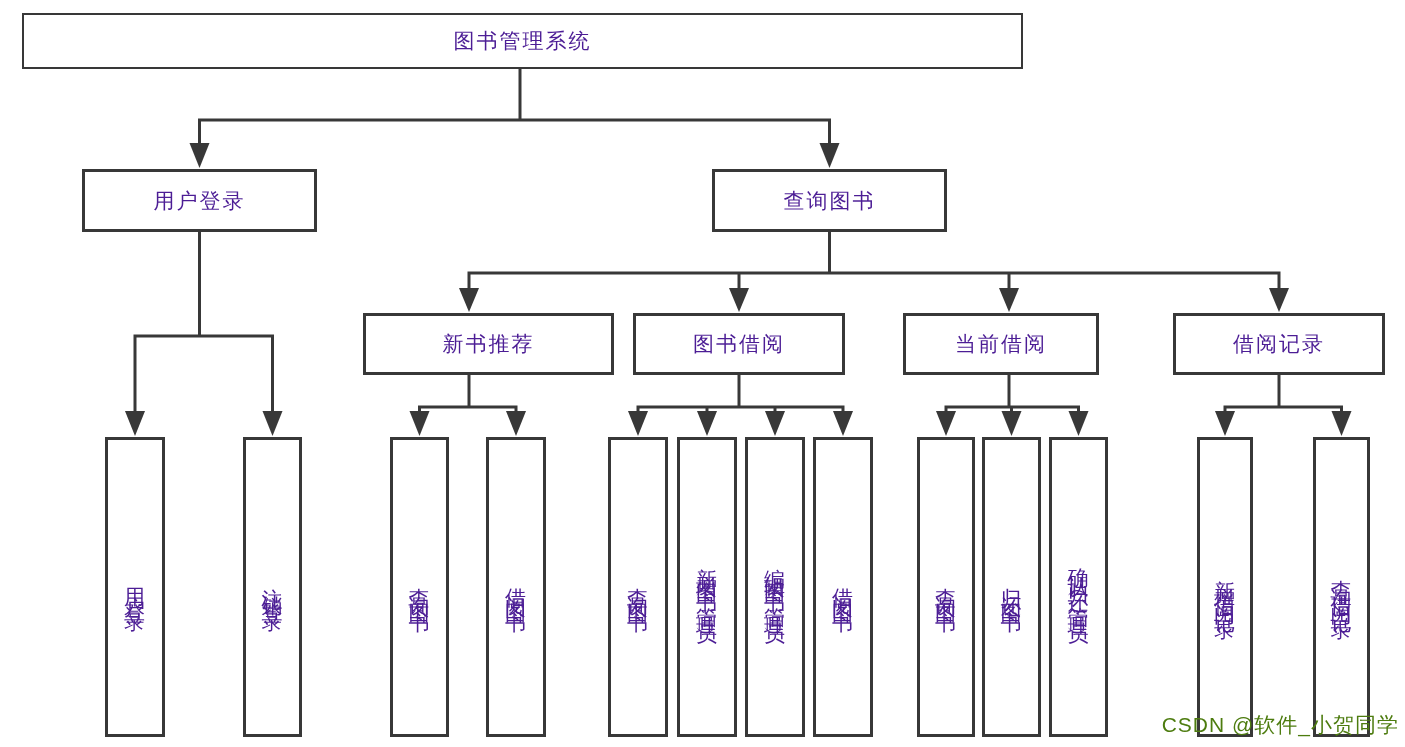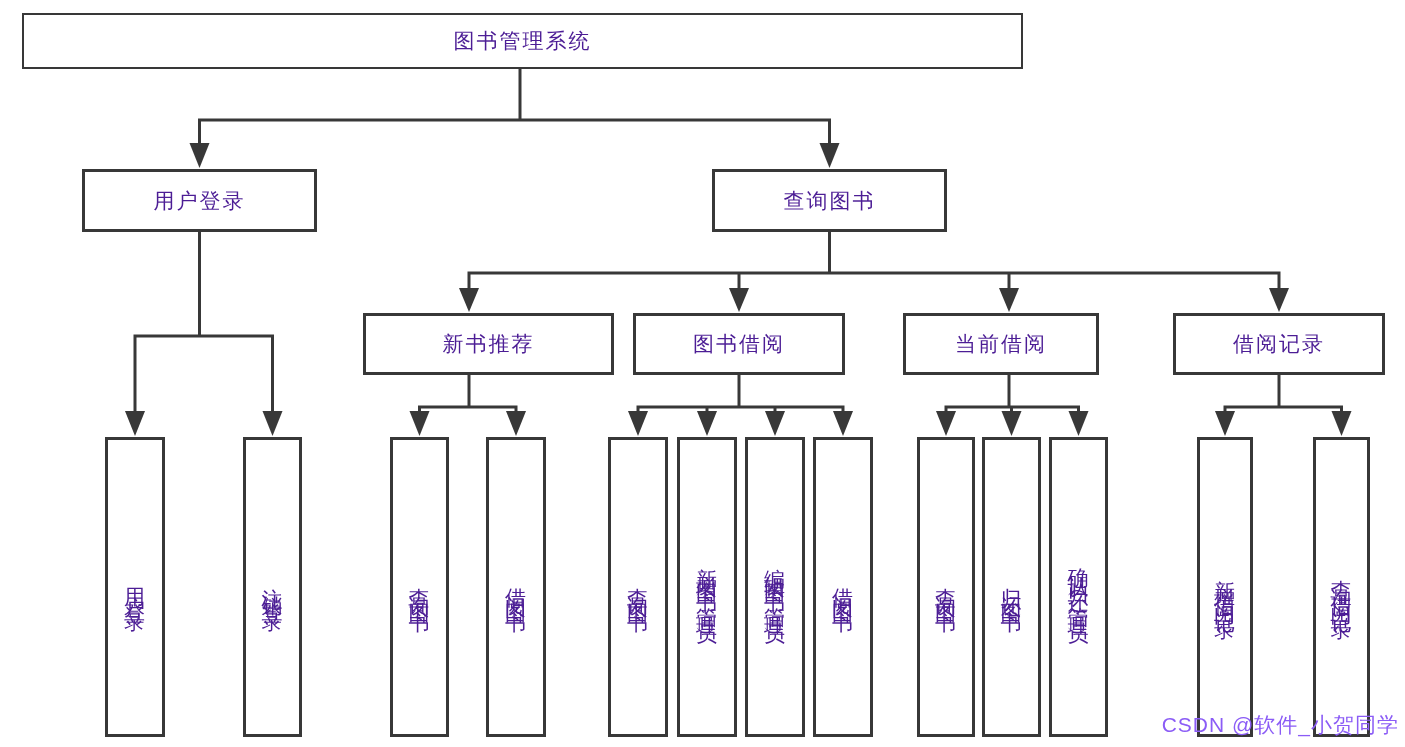--- a/index.html
+++ b/index.html
@@ -34,21 +34,21 @@
     font-size: 21px;
     line-height: 1;
     letter-spacing: 8px;
     white-space: nowrap;
   }
   .watermark {
     position: absolute;
     right: 6px;
     bottom: 8px;
     font-size: 21px;
-    color: #8b5cf6;
+    color: #4d7c0f;
     letter-spacing: 1px;
     z-index: 5;
   }
 </style>
 </head>
 <body>
 
 <div class="canvas">
 
   <svg class="connectors" viewBox="0 0 1405 747" xmlns="http://www.w3.org/2000/svg">

